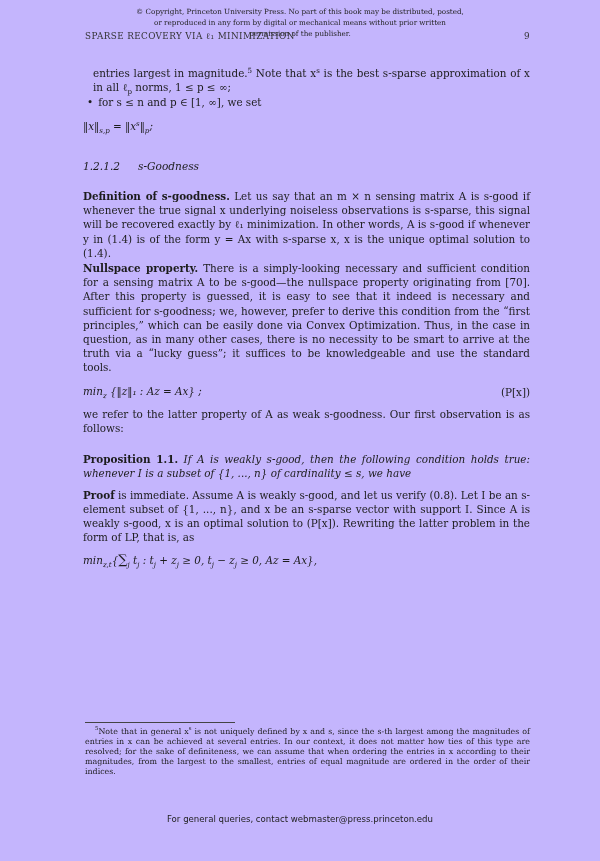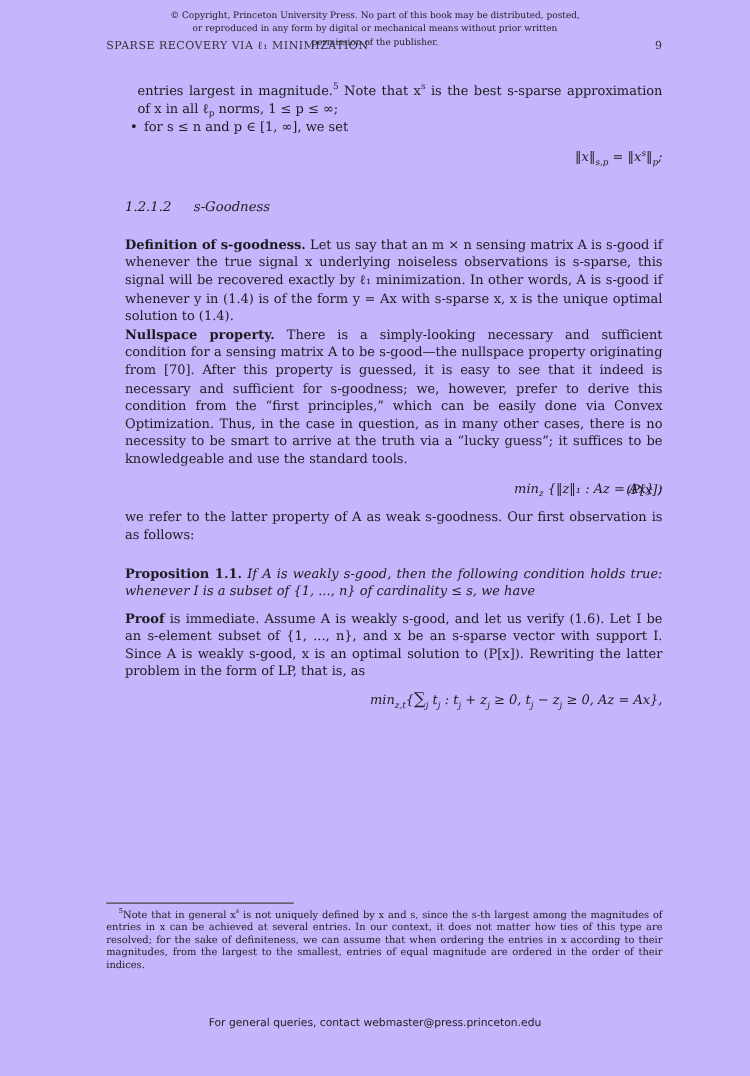--- a/index.html
+++ b/index.html
@@ -14,41 +14,41 @@
     position:absolute;top:6px;left:135px;width:330px;
     font-size:7.2px;line-height:11.2px;text-align:center;color:#222;
   }
   .running-head{
     position:absolute;top:31px;left:85px;right:70px;
     display:flex;justify-content:space-between;align-items:baseline;
     font-size:8.8px;letter-spacing:0.4px;color:#333;
   }
   
   .content{
-    position:absolute;top:66px;left:100px;right:70px;
+    position:absolute;top:66px;left:83px;right:70px;
     font-size:10.4px;line-height:14.2px;text-align:justify;
   }
   .list-block{padding-left:10px;}
   .para{margin:0 0 1px 0;}
   .indent{text-indent:14px;}
   .lead{font-weight:bold;}
   .bullet-item{margin-left:-6px;}
   .bullet-marker{margin-right:5px;}
   .subsub{
     font-style:italic;font-size:10.6px;font-weight:normal;
     margin:26px 0 16px 0;text-align:left;
   }
   .subsub .sec-num{margin-right:18px;}
   .equation{
-    position:relative;text-align:right;margin:9px 0 9px 0;
+    position:relative;text-align:left;margin:9px 0 9px 0;
     font-style:italic;
   }
   .eq-body{white-space:pre;}
   .eq-number{position:absolute;right:0;top:1px;font-style:normal;}
-  .eq-number.it{font-style:italic;}
+  .eq-number.it{}
   sub{vertical-align:sub;font-size:68%;line-height:0;}
   sup{vertical-align:super;font-size:68%;line-height:0;}
   .sum{font-size:13px;font-style:normal;}
   .prop-text{font-style:italic;}
   
   .footnote-area{
     position:absolute;top:722px;left:85px;right:70px;
     font-size:7.9px;line-height:10.1px;text-align:justify;color:#1c1c1c;
   }
   .footnote-rule{width:150px;border-top:1px solid #444;margin-bottom:4px;}
@@ -90,21 +90,21 @@
     <div class="para"><span class="lead">Nullspace property.</span><span> There is a simply-looking necessary and sufficient condition for a sensing matrix A to be s-good—the nullspace property originating from [70]. After this property is guessed, it is easy to see that it indeed is necessary and sufficient for s-goodness; we, however, prefer to derive this condition from the “first principles,” which can be easily done via Convex Optimization. Thus, in the case in question, as in many other cases, there is no necessity to be smart to arrive at the truth via a “lucky guess”; it suffices to be knowledgeable and use the standard tools.</span></div>
 
 
     <div class="equation"><span class="eq-body"><span>min</span><sub>z</sub><span> {‖z‖₁ : Az = Ax} ;</span></span><span class="eq-number it">(P[x])</span></div>
 
     <div class="para">we refer to the latter property of A as weak s-goodness. Our first observation is as follows:</div>
 
     <div class="para" style="margin-top:17px;"><span class="lead">Proposition 1.1.</span><span class="prop-text"> If A is weakly s-good, then the following condition holds true: whenever I is a subset of {1, ..., n} of cardinality ≤ s, we have</span></div>
 
 
-    <div class="para" style="margin-top:7px;"><span class="lead">Proof</span><span> is immediate. Assume A is weakly s-good, and let us verify (1.6). Let I be an s-element subset of {1, ..., n}, and x be an s-sparse vector with support I. Since A is weakly s-good, x is an optimal solution to (P[x]). Rewriting the latter problem in the form of LP, that is, as</span></div>
+    <div class="para" style="margin-top:7px;"><span class="lead">Proof</span><span> is immediate. Assume A is weakly s-good, and let us verify (0.8). Let I be an s-element subset of {1, ..., n}, and x be an s-sparse vector with support I. Since A is weakly s-good, x is an optimal solution to (P[x]). Rewriting the latter problem in the form of LP, that is, as</span></div>
 
     <div class="equation"><span class="eq-body"><span>min</span><sub>z,t</sub><span>{</span><span class="sum">∑</span><sub>j</sub><span> t</span><sub>j</sub><span> : t</span><sub>j</sub><span> + z</span><sub>j</sub><span> ≥ 0, t</span><sub>j</sub><span> − z</span><sub>j</sub><span> ≥ 0, Az = Ax},</span></span></div>
 
 
   </div>
 
   <div class="footnote-area">
     <div class="footnote-rule"></div>
     <div class="footnote-text"><sup>5</sup><span>Note that in general x</span><sup>s</sup><span> is not uniquely defined by x and s, since the s-th largest among the magnitudes of entries in x can be achieved at several entries. In our context, it does not matter how ties of this type are resolved; for the sake of definiteness, we can assume that when ordering the entries in x according to their magnitudes, from the largest to the smallest, entries of equal magnitude are ordered in the order of their indices.</span></div>
   </div>

